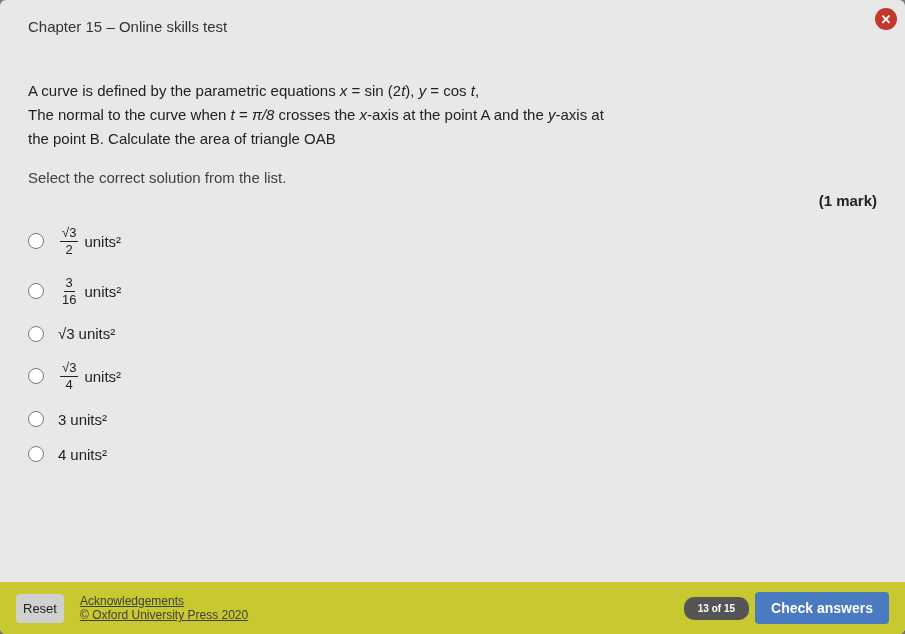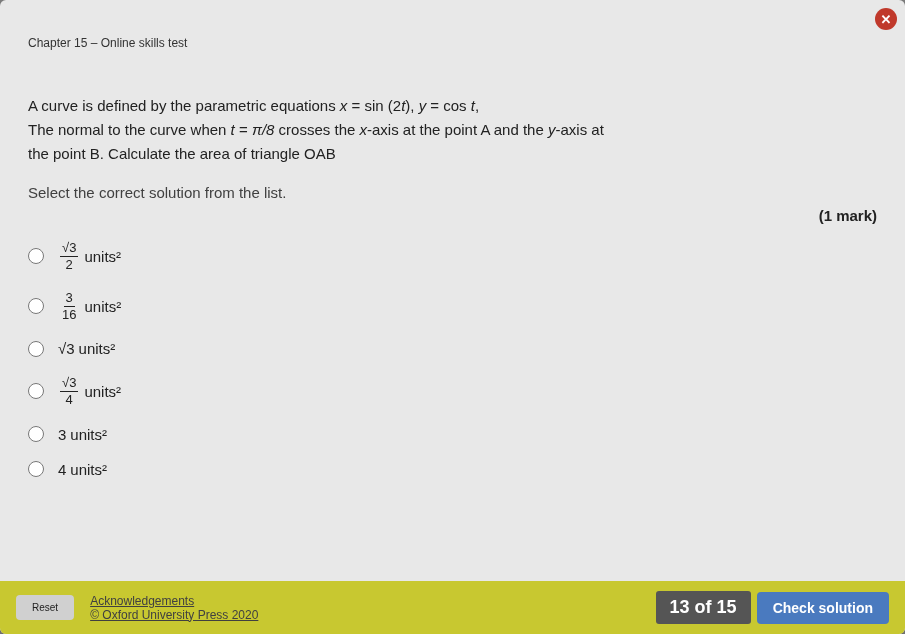--- a/index.html
+++ b/index.html
@@ -38,25 +38,24 @@
       font-size: 13px;
       font-weight: bold;
       z-index: 10;
     }
     .main-content {
       flex: 1;
       padding: 18px 28px 14px 28px;
       overflow-y: auto;
     }
     .chapter-title {
-      font-size: 12px;
+      font-size: 15px;
       color: #333;
       margin-bottom: 14px;
       font-weight: normal;
-      margin-top: 18px;
     }
     .question-text {
       font-size: 15px;
       color: #222;
       line-height: 1.6;
       margin-bottom: 18px;
       margin-top: 44px;
     }
     .question-text .math-inline {
       font-style: italic;
@@ -124,23 +123,23 @@
       min-height: 52px;
     }
     .footer-left {
       display: flex;
       align-items: center;
       gap: 16px;
     }
     .reset-btn {
       background: #d0d0d0;
       border: none;
-      padding: 7px 16px;
+      padding: 7px 7px;
       border-radius: 4px;
-      font-size: 10px;
+      font-size: 13px;
       cursor: pointer;
       color: #222;
     }
     .footer-links {
       display: flex;
       flex-direction: column;
       font-size: 12px;
       color: #333;
     }
     .footer-links a {
@@ -150,22 +149,22 @@
     }
     .footer-right {
       display: flex;
       align-items: center;
       gap: 6px;
     }
     .progress-badge {
       background: #555;
       color: white;
       padding: 6px 14px;
-      border-radius: 3px;
-      font-size: 18px;
+      border-radius: 10px;
+      font-size: 10px;
       font-weight: bold;
     }
     .check-answers-btn {
       background: #4a7abf;
       color: white;
       border: none;
       padding: 8px 16px;
       border-radius: 4px;
       font-size: 14px;
       cursor: pointer;
@@ -263,16 +262,16 @@
   <div class="footer">
     <div class="footer-left">
       <button class="reset-btn">Reset</button>
       <div class="footer-links">
         <a href="#">Acknowledgements</a>
         <a href="#">© Oxford University Press 2020</a>
       </div>
     </div>
     <div class="footer-right">
       <div class="progress-badge">13 of 15</div>
-      <button class="check-answers-btn">Check solution</button>
+      <button class="check-answers-btn">Check answers</button>
     </div>
   </div>
 </div>
 
 </body></html>

